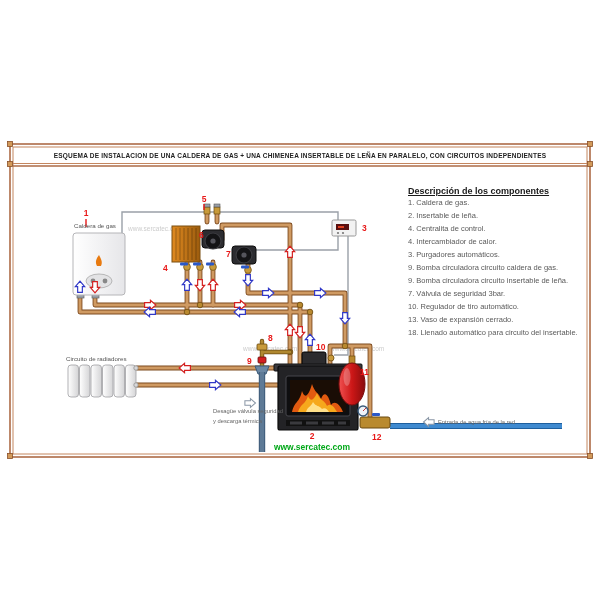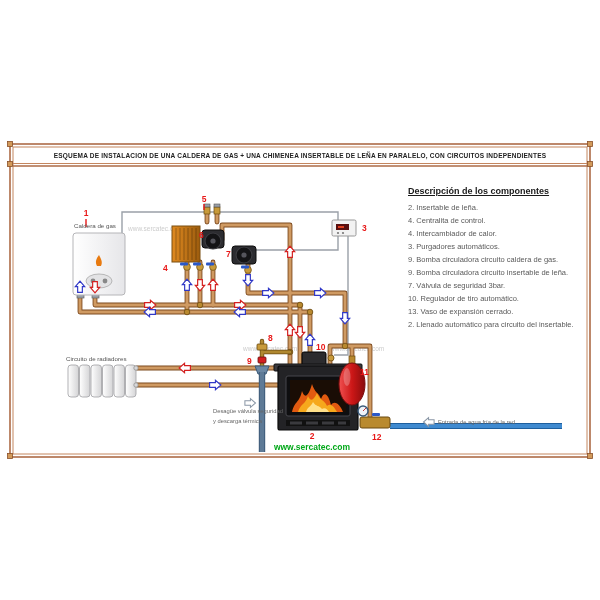--- a/index.html
+++ b/index.html
@@ -18,21 +18,21 @@
   .ag{fill:#ffffff;stroke:#8a97a6;stroke-width:1.2;}
   
   .ttl{font-size:6.5px;font-weight:bold;fill:#222;letter-spacing:.2px;}
   .num{font-size:8.5px;font-weight:bold;fill:#e81818;}
   .lbl{font-size:6.2px;fill:#555;}
   .sml{font-size:5.8px;fill:#666;}
   .wm{font-size:6.5px;fill:#cccccc;}
   .web{font-size:8.5px;font-weight:bold;fill:#00a818;}
   
   #desc{position:absolute;left:408px;top:186px;width:178px;color:#5a5a5a;}
-  #desc .hd{font-size:9px;font-weight:bold;color:#1a1a1a;text-decoration:underline;margin-bottom:5px;}
+  #desc .hd{font-size:9px;font-weight:bold;color:#1a1a1a;text-decoration:underline;}
   #desc .it{font-size:7.5px;line-height:13px;}
 </style>
 </head>
 <body>
 
 <div id="stage">
 <svg width="600" height="600" viewBox="0 0 600 600">
   <defs>
     <path id="arrshape" d="M-6,-2.6 H0.5 V-5.2 L6.5,0 L0.5,5.2 V2.6 H-6 Z"></path>
     <path id="pp1" d="M137,385 H310 V312 H80 V295"></path>
@@ -287,24 +287,25 @@
     <text class="lbl" x="66" y="361">Circuito de radiadores</text>
     <text class="sml" x="213" y="413">Desagüe válvula seguridad</text>
     <text class="sml" x="213" y="423">y descarga térmica</text>
     <text class="sml" x="438" y="424">Entrada de agua fría de la red</text>
     <text class="web" x="312" y="450" text-anchor="middle">www.sercatec.com</text>
   </g>
 </svg>
 
 <div id="desc">
   <div class="hd">Descripción de los componentes</div>
+  <div class="it">1. Caldera de gas.</div>
   <div class="it">2. Insertable de leña.</div>
   <div class="it">4. Centralita de control.</div>
   <div class="it">4. Intercambiador de calor.</div>
   <div class="it">3. Purgadores automáticos.</div>
   <div class="it">9. Bomba circuladora circuito caldera de gas.</div>
   <div class="it">9. Bomba circuladora circuito insertable de leña.</div>
   <div class="it">7. Válvula de seguridad 3bar.</div>
   <div class="it">10. Regulador de tiro automático.</div>
   <div class="it">13. Vaso de expansión cerrado.</div>
-  <div class="it">2. Llenado automático para circuito del insertable.</div>
+  <div class="it">18. Llenado automático para circuito del insertable.</div>
 </div>
 </div>
 
 </body></html>

